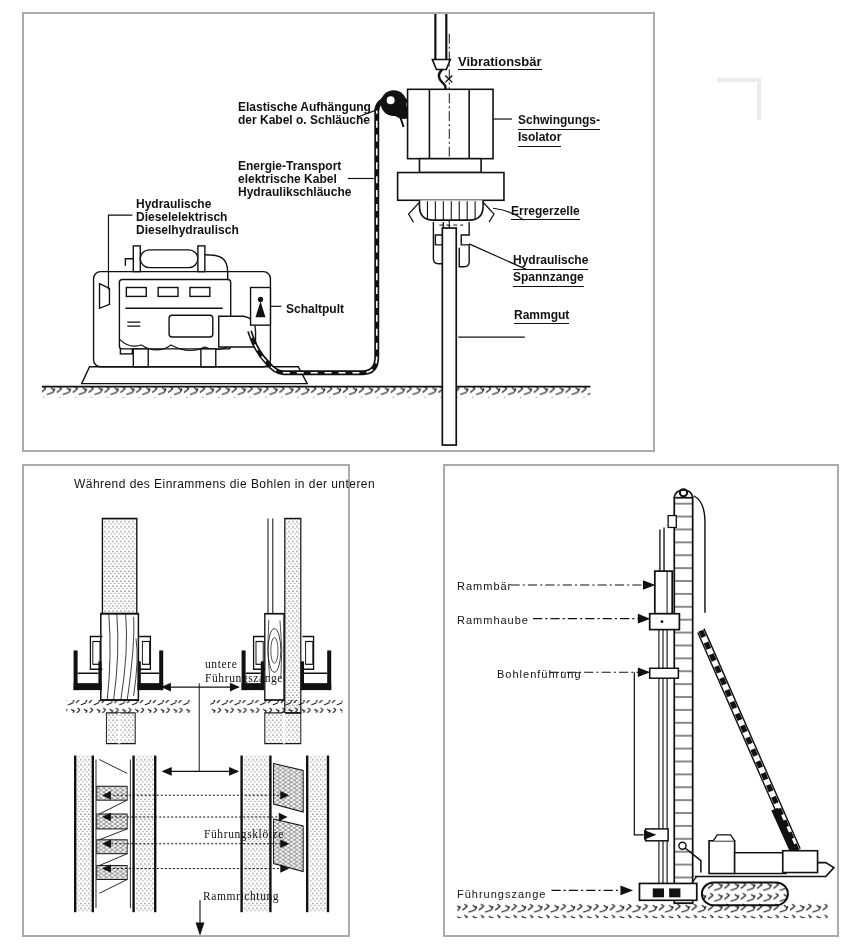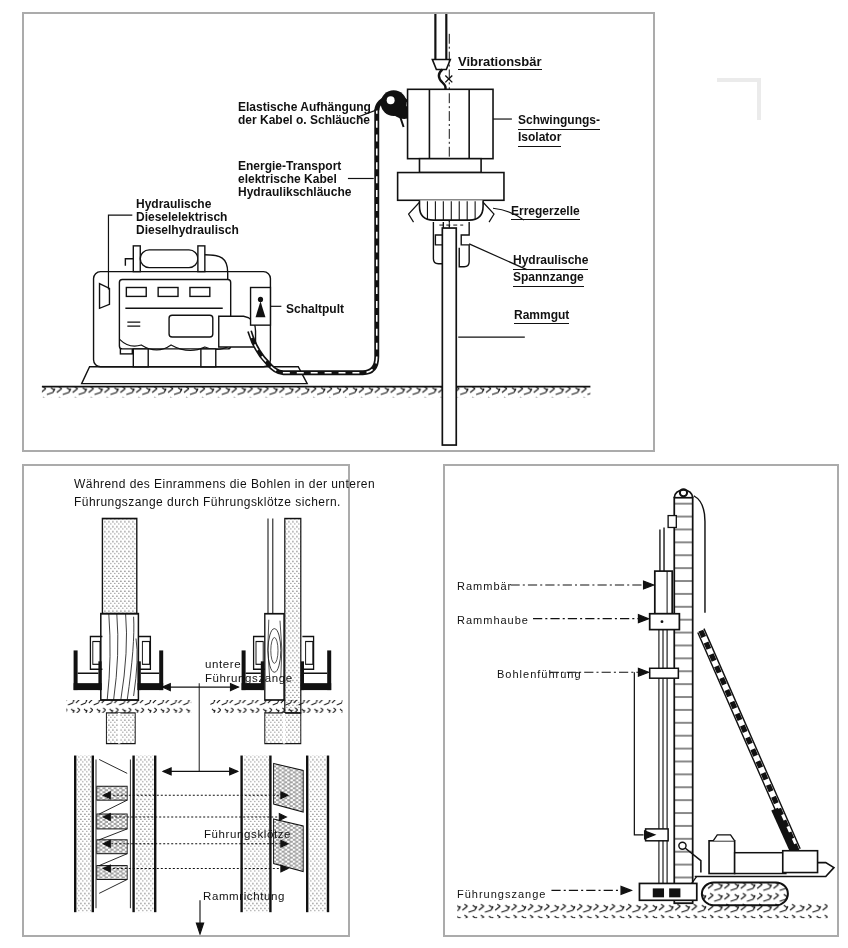--- a/index.html
+++ b/index.html
@@ -5,21 +5,21 @@
   html,body{margin:0;padding:0;background:#fff;}
   .page{position:relative;width:848px;height:948px;background:#fff;overflow:hidden;
         font-family:"Liberation Sans",sans-serif;color:#111;}
   .panel{position:absolute;border:2px solid #ababab;background:#fff;box-sizing:border-box;}
   .panel svg{position:absolute;left:0;top:0;width:100%;height:100%;}
   .lbl{position:absolute;line-height:13px;font-size:12px;white-space:nowrap;}
   .lbl span{display:block;}
   .b{font-weight:bold;}
   .u span{border-bottom:1.6px solid #111;padding-bottom:1px;width:fit-content;}
   .cap{font-size:12px;letter-spacing:.45px;line-height:17.5px;font-weight:normal;}
-  .p2lbl{font-size:11.5px;letter-spacing:.6px;line-height:14px;}
+  .p2lbl{font-size:11.5px;letter-spacing:.6px;line-height:14px;font-family:Liberation Serif, serif;}
   .p3lbl{font-size:11px;letter-spacing:1px;}
   .corner-mark{position:absolute;left:717px;top:78px;width:40px;height:38px;
         border-top:4px solid #ebebeb;border-right:4px solid #ebebeb;}
 </style>
 </head>
 <body>
 
 <div class="page">
 
   <section class="panel" style="left:22px;top:12px;width:633px;height:440px;">
@@ -264,21 +264,20 @@
       </g>
 
       <g stroke="#111" stroke-width="1.4" fill="#111">
         <path d="M220,438 V464" fill="none"></path>
         <polygon points="220,472 215.5,461 224.5,461"></polygon>
       </g>
     </svg>
 
     <div class="lbl cap" style="left:50px;top:10px;">
       <span>Während des Einrammens die Bohlen in der unteren</span>
-      <span>Führungszange durch Führungsklötze sichern.</span>
     </div>
     <div class="lbl p2lbl" style="left:181px;top:191px;">
       <span>untere</span>
       <span>Führungszange</span>
     </div>
     <div class="lbl p2lbl" style="left:180px;top:361px;">
       <span>Führungsklötze</span>
     </div>
     <div class="lbl p2lbl" style="left:179px;top:423px;">
       <span>Rammrichtung</span>

